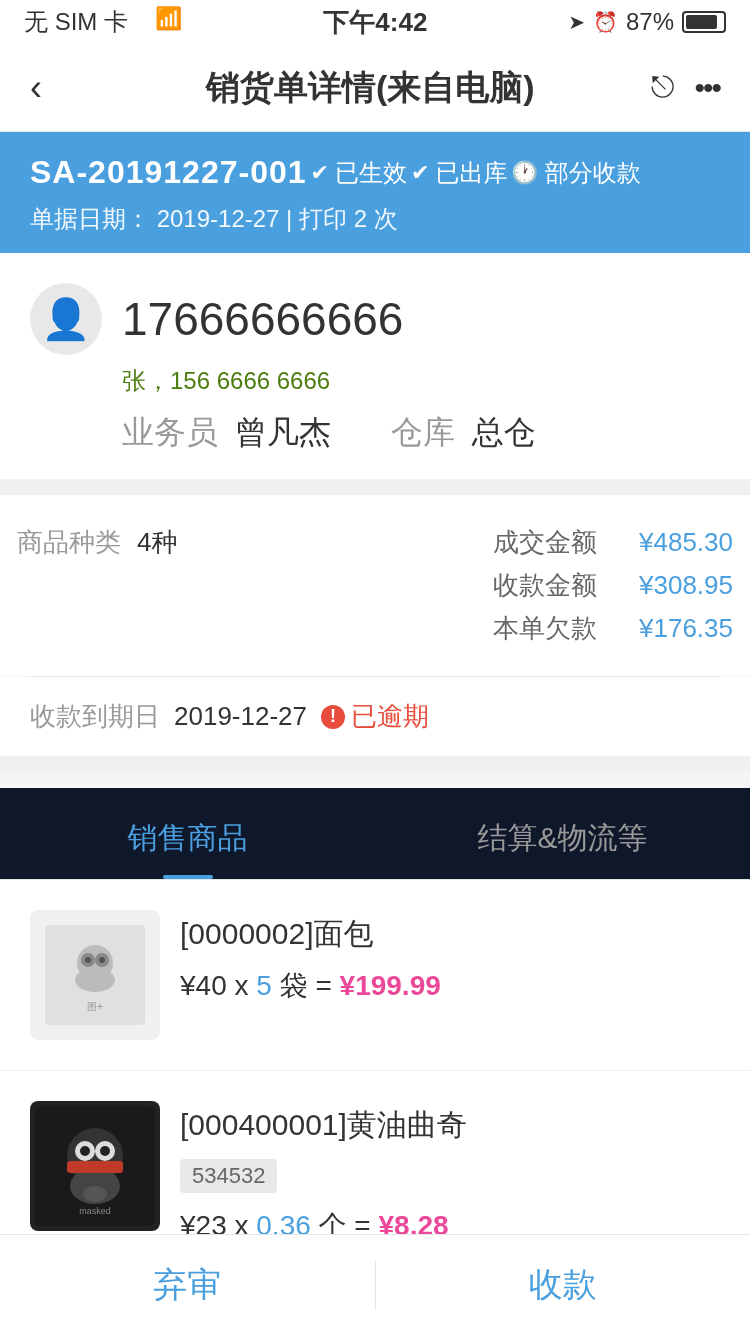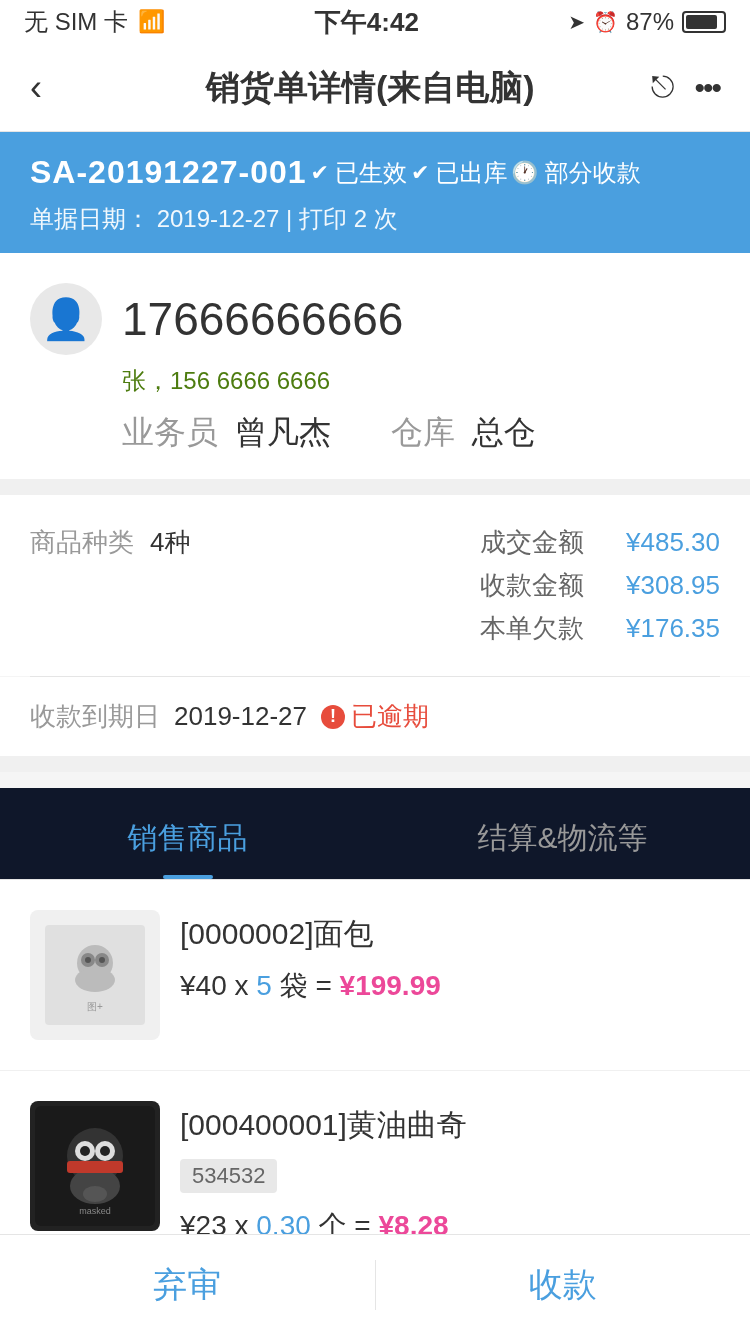--- a/index.html
+++ b/index.html
@@ -18,21 +18,21 @@
     .status-bar {
       background: #fff;
       height: 44px;
       display: flex;
       align-items: center;
       justify-content: space-between;
       padding: 0 24px;
       font-size: 24px;
       font-weight: 500;
     }
-    .status-left { display: flex; align-items: center; gap: 10px; }
+    .status-left { display: flex; gap: 27px; }
     .status-right { display: flex; align-items: center; gap: 8px; }
     .wifi-icon { font-size: 22px; }
     .battery-bar {
       width: 44px; height: 22px; border: 2px solid #333; border-radius: 4px; position: relative;
       display: flex; align-items: center; padding: 2px;
     }
     .battery-fill { width: 85%; height: 100%; background: #333; border-radius: 2px; }
 
     
     .nav-bar {
@@ -152,21 +152,21 @@
     }
     .thin-divider {
       height: 1px;
       background: #e5e5e5;
       margin: 0 30px;
     }
 
     
     .summary-section {
       background: #fff;
-      padding: 30px 30px;
+      padding: 30px 17px;
     }
     .summary-row {
       display: flex;
       align-items: flex-start;
       justify-content: space-between;
     }
     .summary-left {
       display: flex;
       align-items: center;
       gap: 16px;
@@ -519,21 +519,21 @@
         <ellipse cx="60" cy="88" rx="12" ry="8" fill="#555"></ellipse>
         <text x="60" y="108" text-anchor="middle" font-size="9" fill="#888">masked</text>
       </svg>
     </div>
     <div class="product-info">
       <div class="product-name">[000400001]黄油曲奇</div>
       <div class="product-tag">534532</div>
       <div class="product-price-row">
         <span>¥23</span>
         <span> x </span>
-        <span class="price-qty">0.30</span>
+        <span class="price-qty">0.36</span>
         <span>个</span>
         <span> = </span>
         <span class="price-total">¥8.28</span>
       </div>
     </div>
   </div>
 </div>
 
 <div style="height: 120px;"></div>
 

